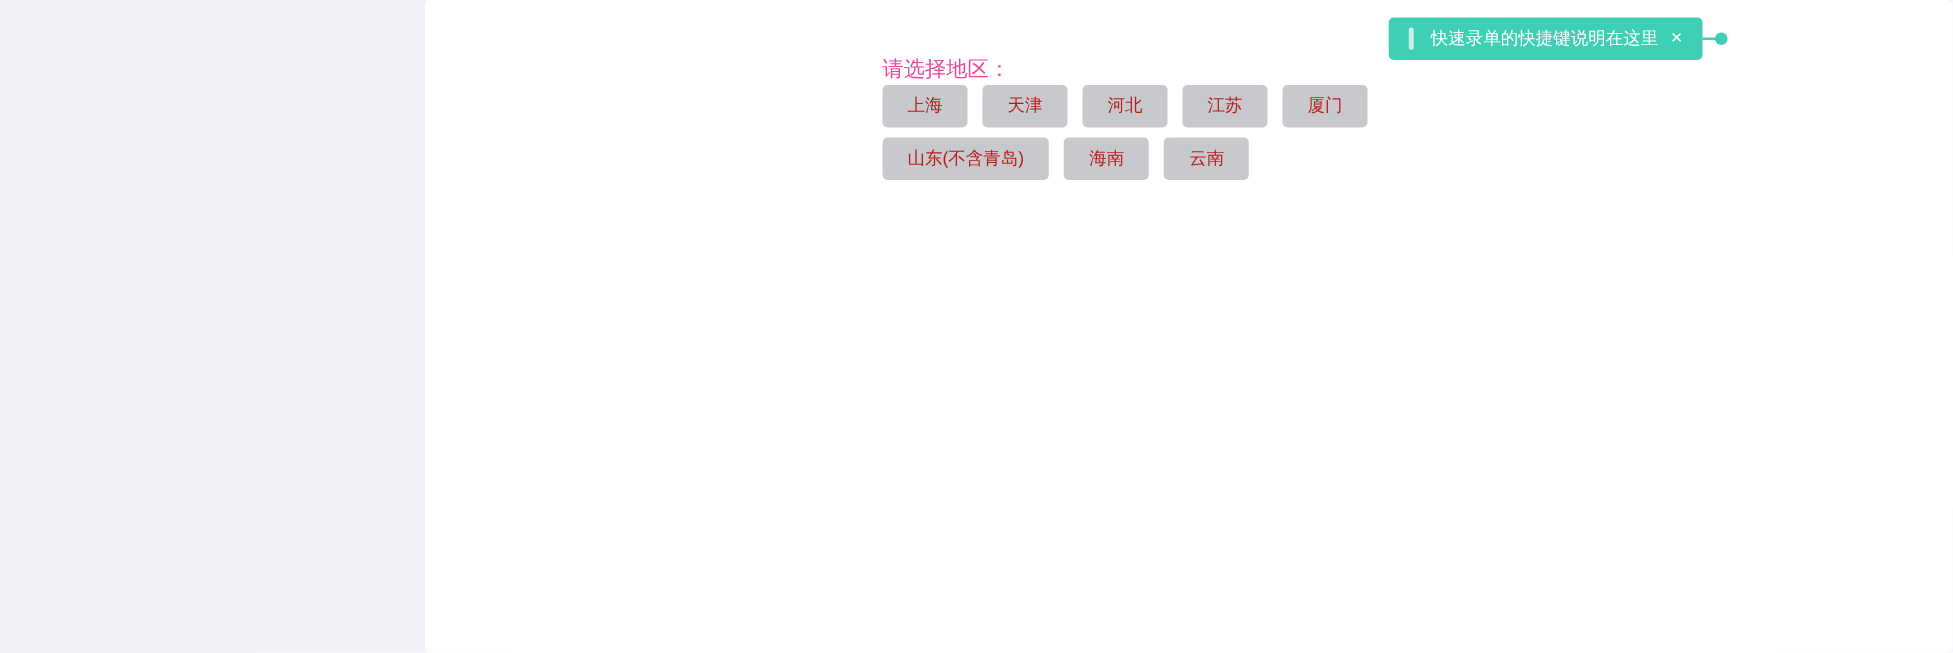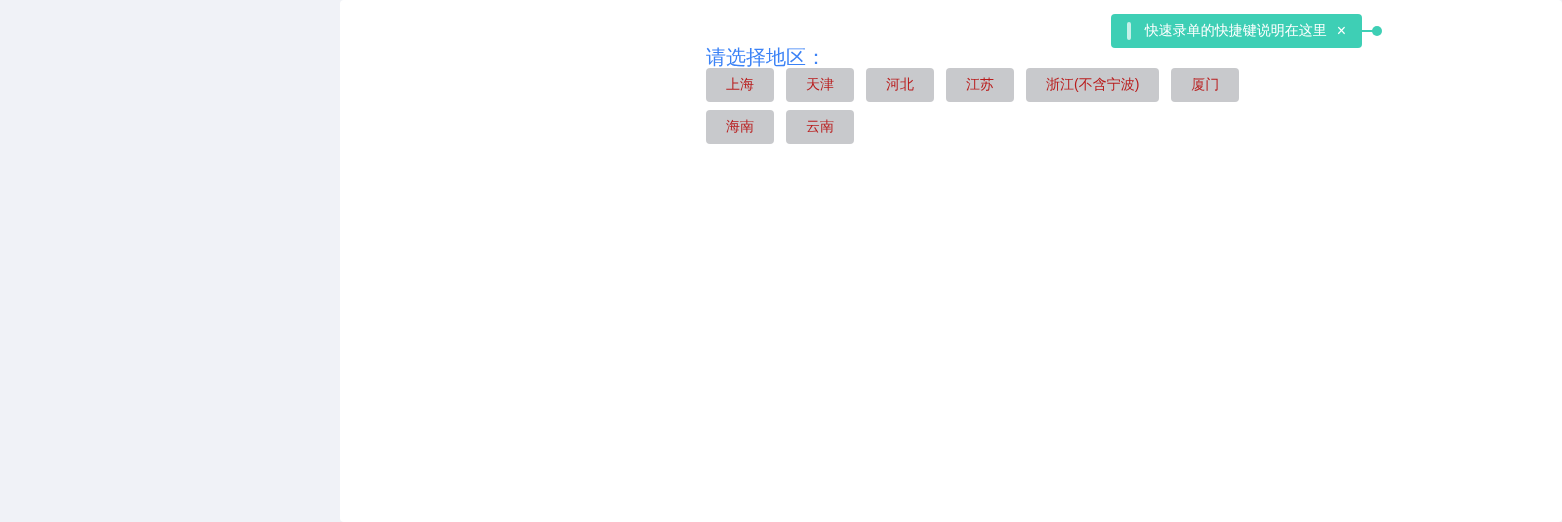--- a/index.html
+++ b/index.html
@@ -33,22 +33,22 @@
       width: 1222px;
       height: 522px;
       background: #ffffff;
       border-radius: 4px;
     }
 
     .page-label {
       position: absolute;
       top: 44px;
       left: 366px;
-      font-size: 20px;
-      color: #3b82f6;
+      font-size: 17px;
+      color: #ec4899;
       font-weight: 500;
     }
 
     .region-buttons-row1 {
       position: absolute;
       top: 68px;
       left: 366px;
       display: flex;
       gap: 12px;
     }
@@ -135,26 +135,26 @@
 <div class="main-content">
 
   <div class="page-label">请选择地区：</div>
 
   <div class="region-buttons-row1">
 
   <button class="region-btn">上海</button>
       <button class="region-btn">天津</button>
       <button class="region-btn">河北</button>
       <button class="region-btn">江苏</button>
-      <button class="region-btn">浙江(不含宁波)</button>
       <button class="region-btn">厦门</button>
     </div>
 
   <div class="region-buttons-row2">
 
+  <button class="region-btn">山东(不含青岛)</button>
       <button class="region-btn">海南</button>
       <button class="region-btn">云南</button>
     </div>
 
   <div class="tooltip-banner">
     <span class="tooltip-bar"></span>
     <span>快速录单的快捷键说明在这里</span>
     <button class="tooltip-close">×</button>
   </div>
 

